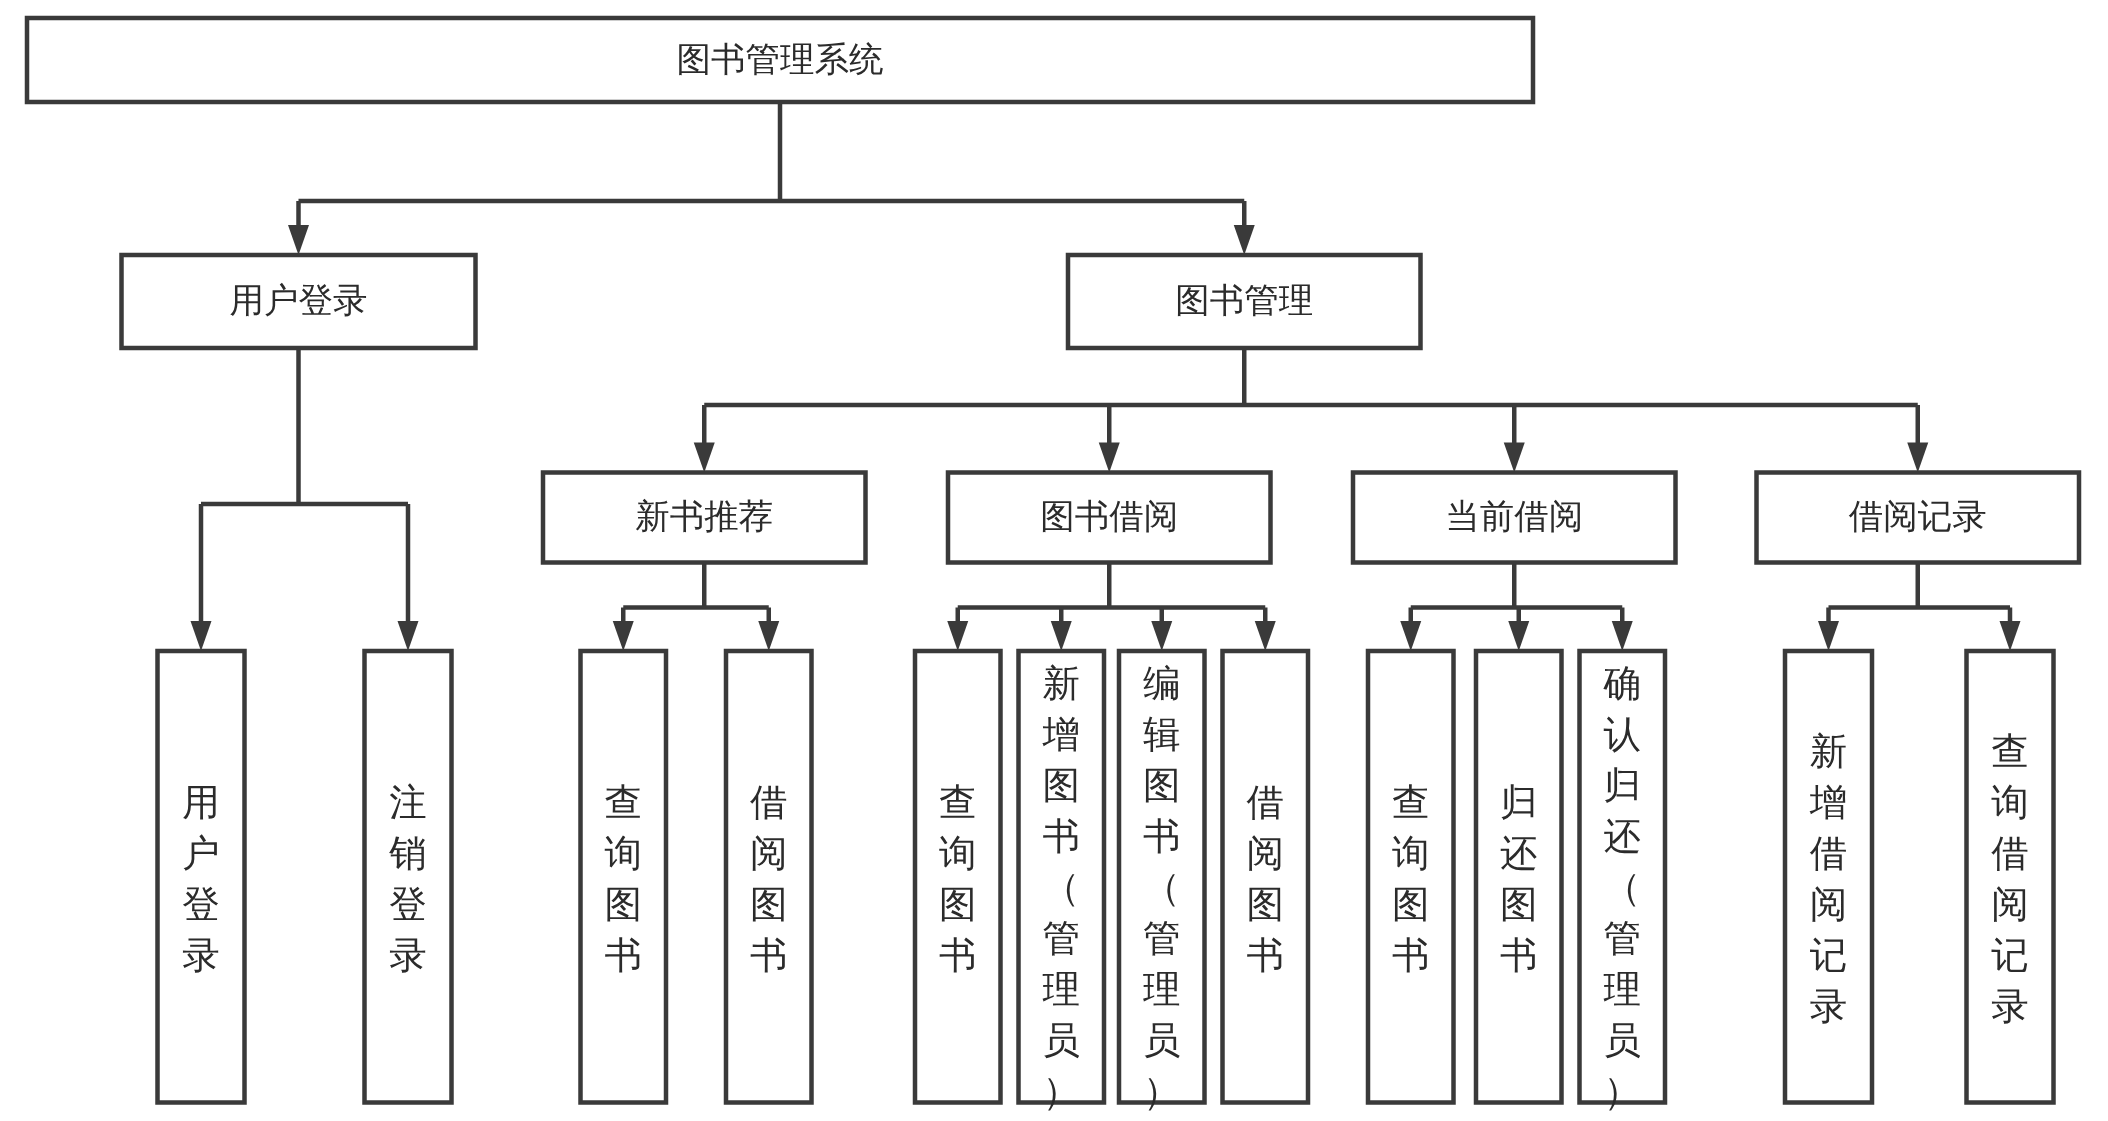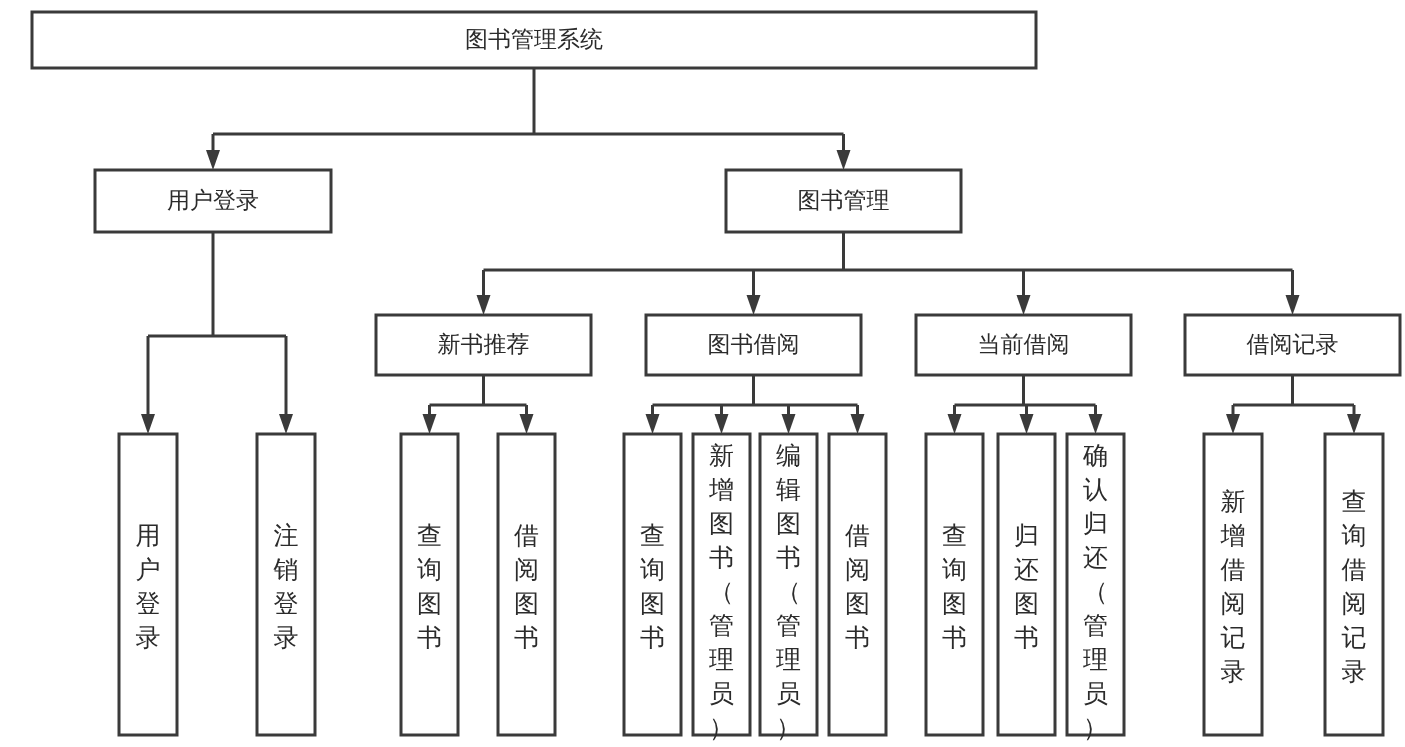--- a/index.html
+++ b/index.html
@@ -1,21 +1,21 @@
 <!DOCTYPE html>
 <html><head>
 <meta charset="utf-8">
 <style>
   html,body{margin:0;padding:0;background:#ffffff;}
   body{
     width:1405px;height:747px;
     font-family:"Liberation Sans","DejaVu Sans",sans-serif;
     overflow:hidden;position:relative;
   }
-  #diagram-root{position:absolute;left:14px;top:0;width:1135px;height:747px;}
+  #diagram-root{position:absolute;left:0;top:0;width:1135px;height:747px;}
   svg#tree{display:block;width:1405px;height:747px;}
 
   .node-box{
     fill:#ffffff;
     stroke:#3a3a3a;
     stroke-width:3;
   }
   .connector{
     stroke:#3a3a3a;
     stroke-width:3;

